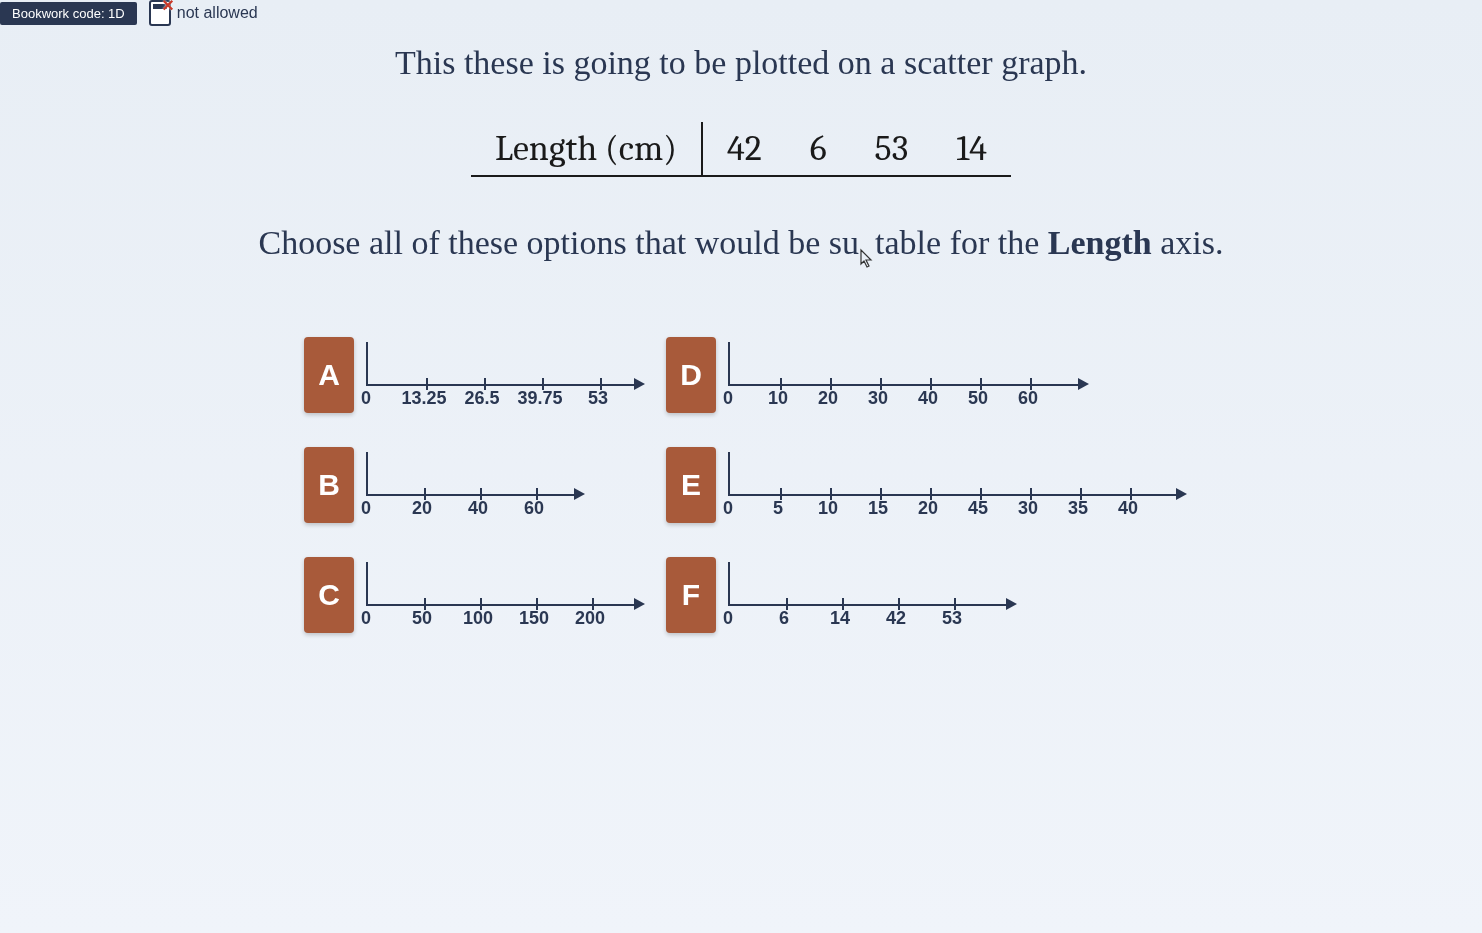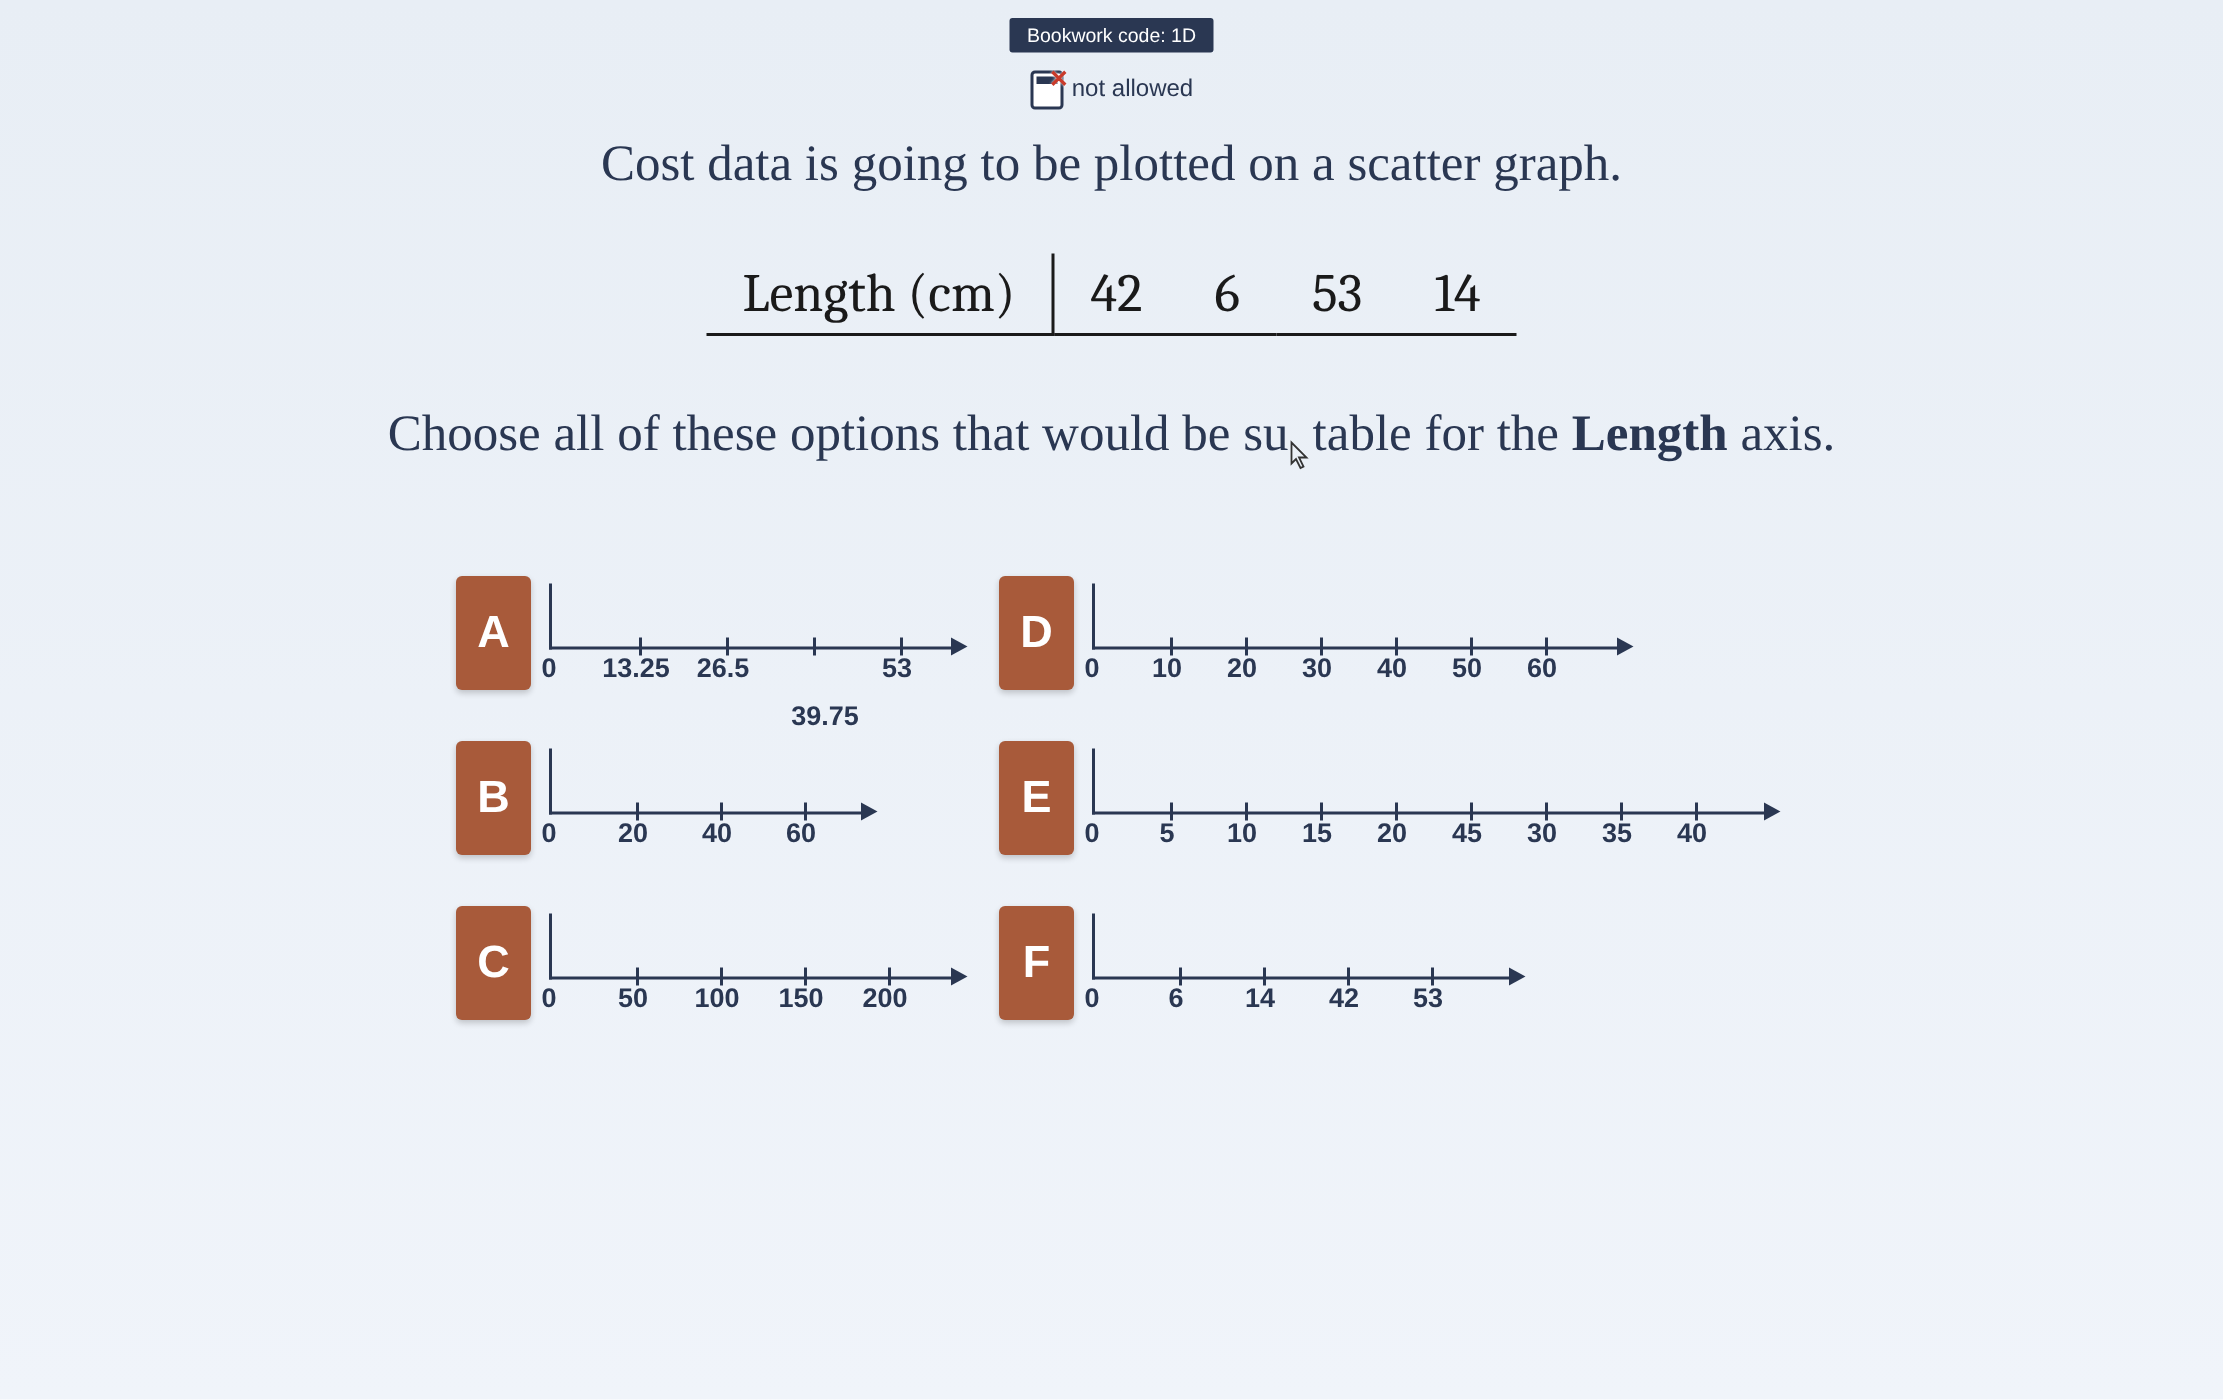--- a/index.html
+++ b/index.html
@@ -6,25 +6,24 @@
     body {
       font-family: Georgia, 'Times New Roman', serif;
       background: linear-gradient(to bottom, #e8eef5, #f0f4fa);
       width: 1482px;
       height: 933px;
       overflow: hidden;
       position: relative;
     }
     .top-bar {
       display: flex;
-      justify-content: flex-end;
+      justify-content: flex-start;
       align-items: center;
       gap: 12px;
-      padding-top: 12px;
-      flex-direction: column;
+      padding-top: 0;
     }
     .code-badge {
       background: #2a3752;
       color: #fff;
       padding: 4px 12px;
       font-size: 13px;
       font-family: Arial, sans-serif;
       border-radius: 2px;
     }
     .not-allowed {
@@ -171,21 +170,21 @@
 <body>
 
 <div class="top-bar">
   <div class="code-badge">Bookwork code: 1D</div>
   <div class="not-allowed">
     <span class="calc-icon"></span>
     <span>not allowed</span>
   </div>
 </div>
 
-<div class="question-text">Cost data is going to be plotted on a scatter graph.</div>
+<div class="question-text">This these is going to be plotted on a scatter graph.</div>
 
 <table class="data-table">
   <tbody>
       <tr>
     <td>Length (cm)</td>
     <td>42</td>
     <td>6</td>
     <td>53</td>
     <td>14</td>
   </tr>
@@ -198,21 +197,21 @@
       </svg></span><span>table for the </span><span class="bold-word">Length</span><span> axis.</span><br>
 </div>
 
 <div class="options-grid" id="options-grid">
     <div class="option">
       <div class="option-label">A</div>
       <div class="axis-container">
         <div class="axis-tick-label" style="left: 0px;">0</div>
         <div class="axis-tick-label" style="left: 58px;">13.25</div>
         <div class="axis-tick-label" style="left: 116px;">26.5</div>
-        <div class="axis-tick-label" style="left: 184px; margin-top: 32px;">39.75</div>
+        <div class="axis-tick-label" style="left: 174px;">39.75</div>
         <div class="axis-tick-label" style="left: 232px;">53</div>
         <div class="axis-line" style="width: 270px;">
           <div class="axis-arrow"></div>
           <div class="axis-tick" style="left: 58px;"></div>
           <div class="axis-tick" style="left: 116px;"></div>
           <div class="axis-tick" style="left: 174px;"></div>
           <div class="axis-tick" style="left: 232px;"></div>
         </div>
       </div>
     </div>

